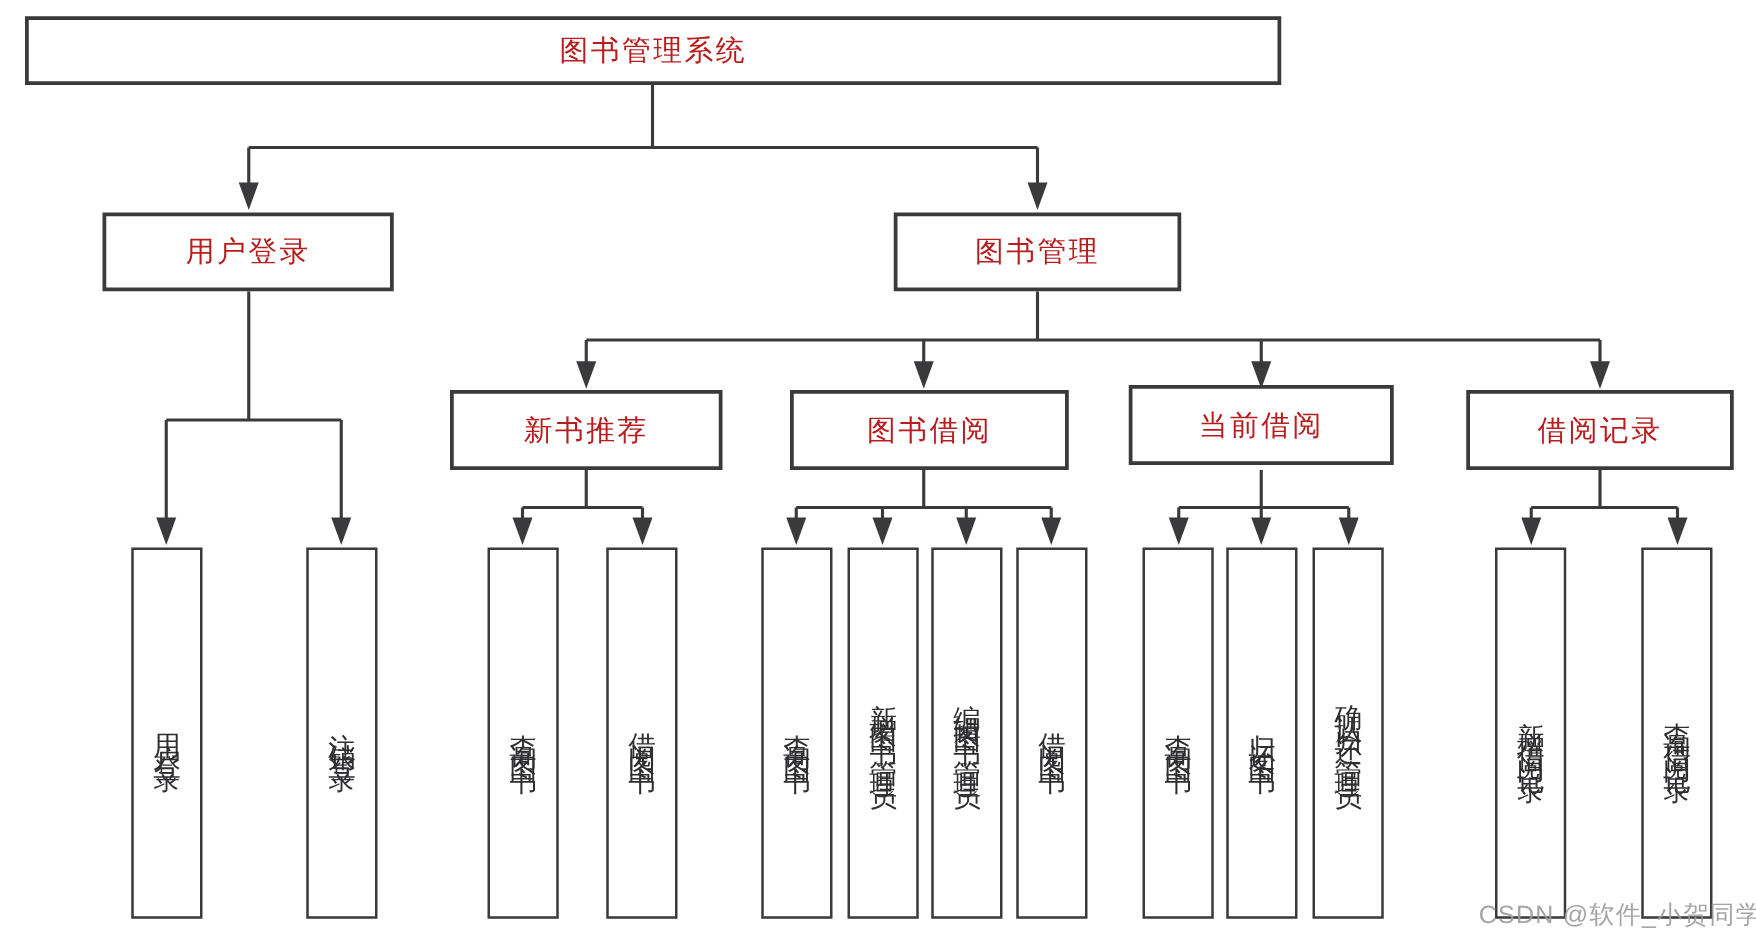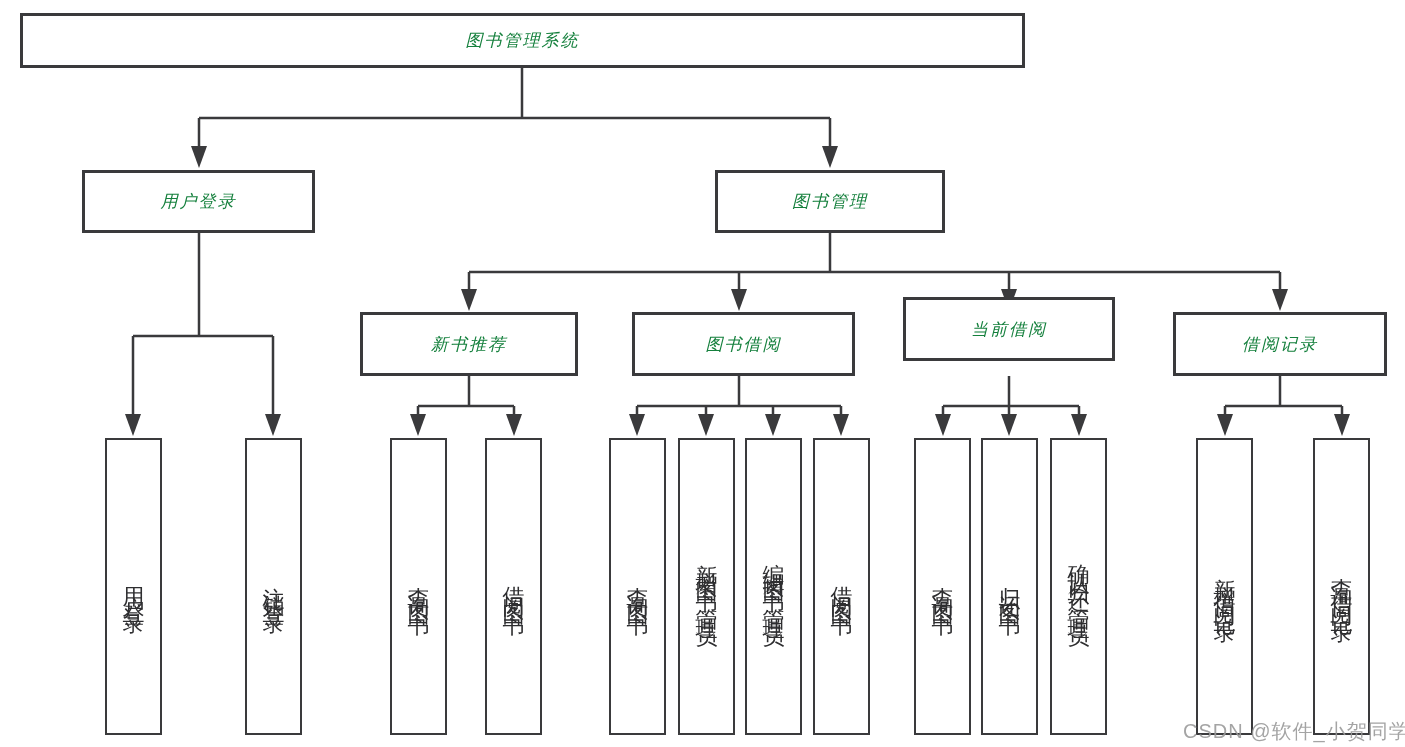--- a/index.html
+++ b/index.html
@@ -31,44 +31,43 @@
     border: 3px solid #3a3a3c;
     display: flex;
     align-items: center;
     justify-content: center;
     z-index: 2;
   }
   .node.leaf {
     border-width: 2px;
   }
   .hlabel {
-    font-size: 17px;
+    font-size: 23px;
     letter-spacing: 2px;
-    color: #15803d;
+    color: #b91c1c;
     white-space: nowrap;
-    font-style: italic;
   }
   .vlabel {
     writing-mode: vertical-rl;
     text-orientation: mixed;
     font-size: 22px;
     letter-spacing: 9px;
     line-height: 1;
     color: #2e2e30;
     white-space: nowrap;
   }
   
   .box-root   { left: 20px;  top: 13px;  width: 1005px; height: 55px; }
   
   .box-login  { left: 82px;  top: 170px; width: 233px;  height: 63px; }
   .box-mgmt   { left: 715px; top: 170px; width: 230px;  height: 63px; text-align: center; }
   
   .box-rec    { left: 360px; top: 312px; width: 218px;  height: 64px; justify-content: center; }
   .box-borrow { left: 632px; top: 312px; width: 223px;  height: 64px; }
-  .box-cur    { left: 903px; top: 297px; width: 212px;  height: 64px; }
+  .box-cur    { left: 903px; top: 308px; width: 212px;  height: 64px; }
   .box-recrd  { left: 1173px;top: 312px; width: 214px;  height: 64px; }
   
   .leaf { top: 438px; width: 57px; height: 297px; }
   .leaf-1  { left: 105px; }
   .leaf-2  { left: 245px; }
   .leaf-3  { left: 390px; }
   .leaf-4  { left: 485px; }
   .leaf-5  { left: 609px; }
   .leaf-6  { left: 678px; }
   .leaf-7  { left: 745px; }

